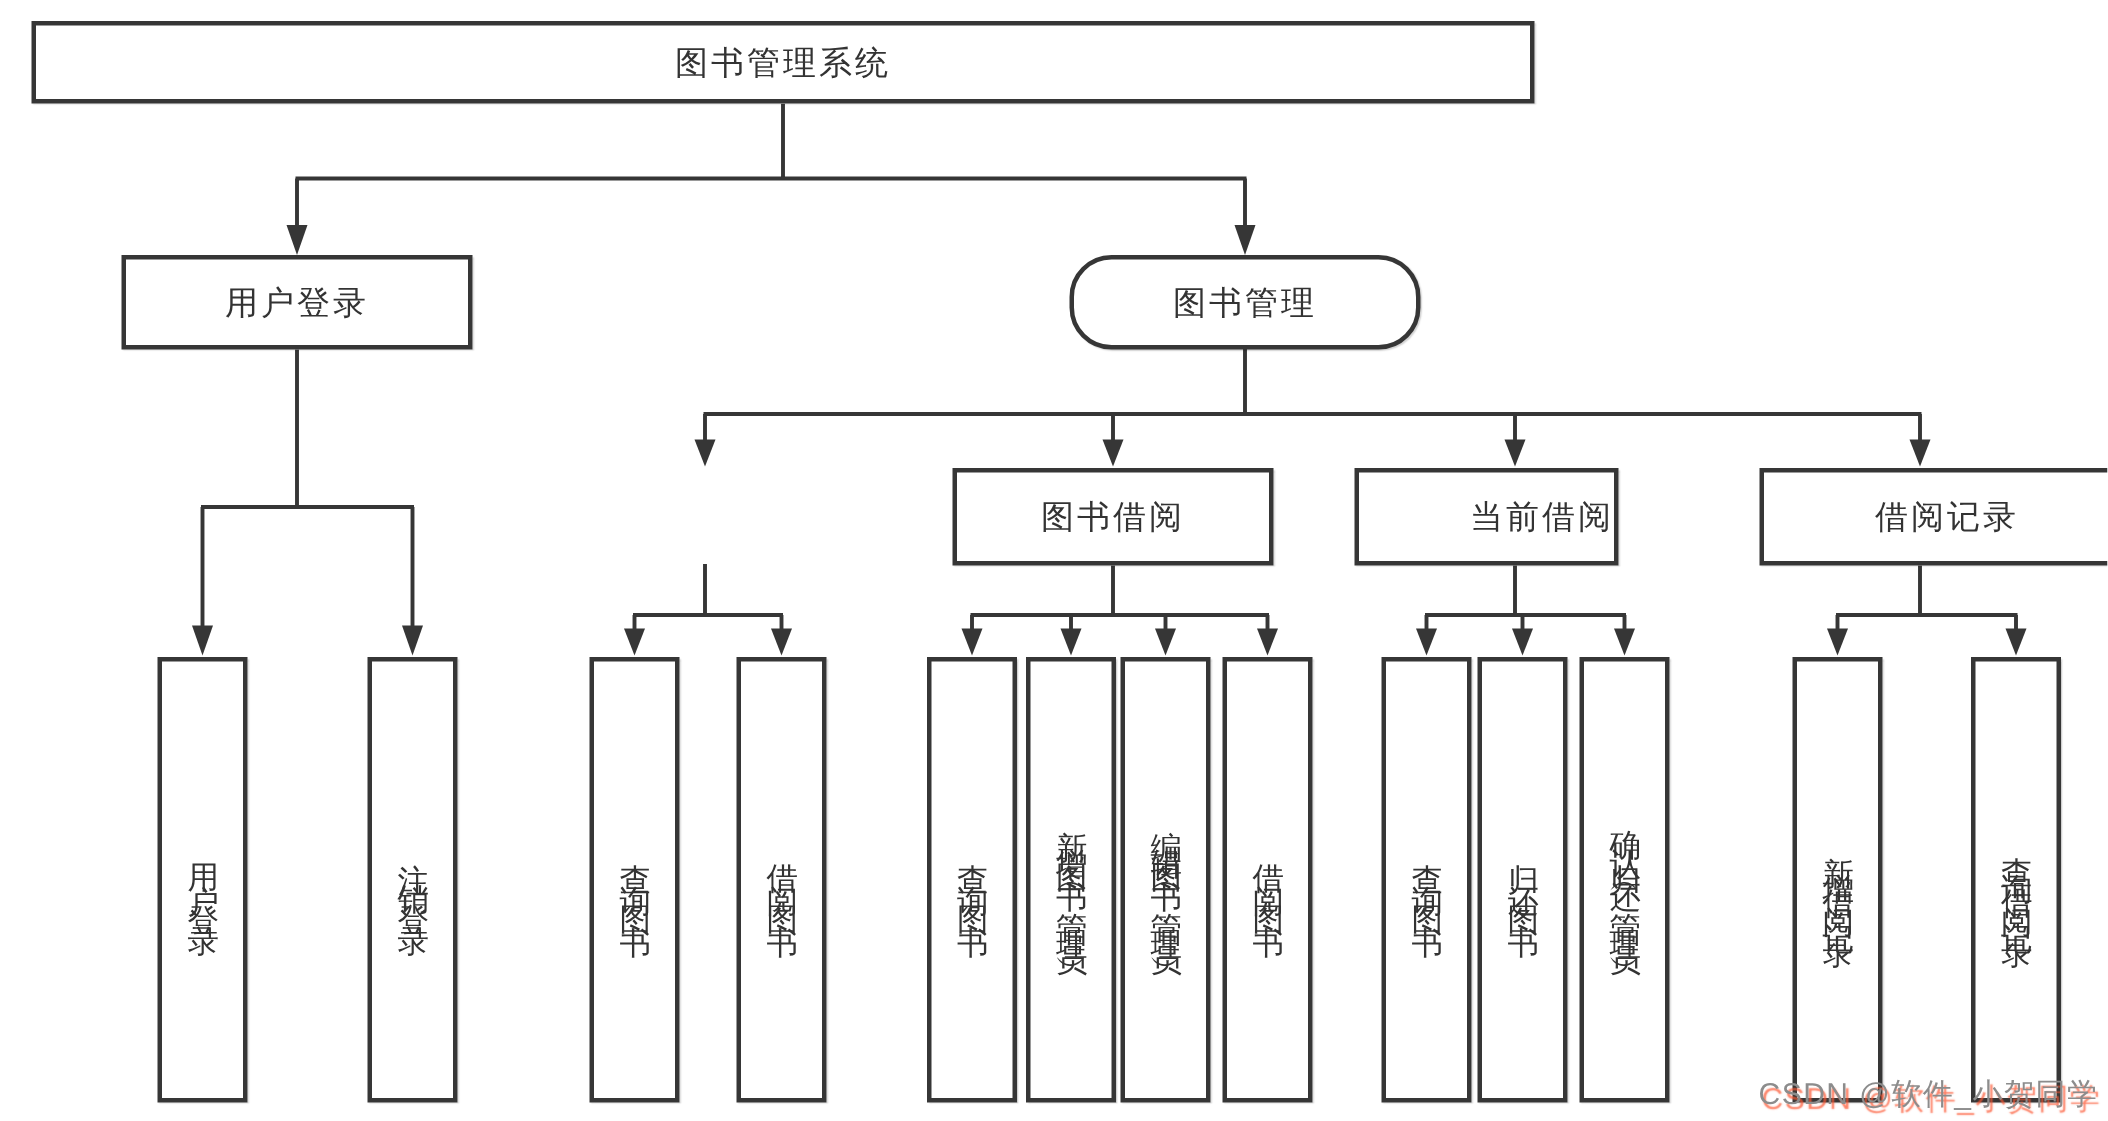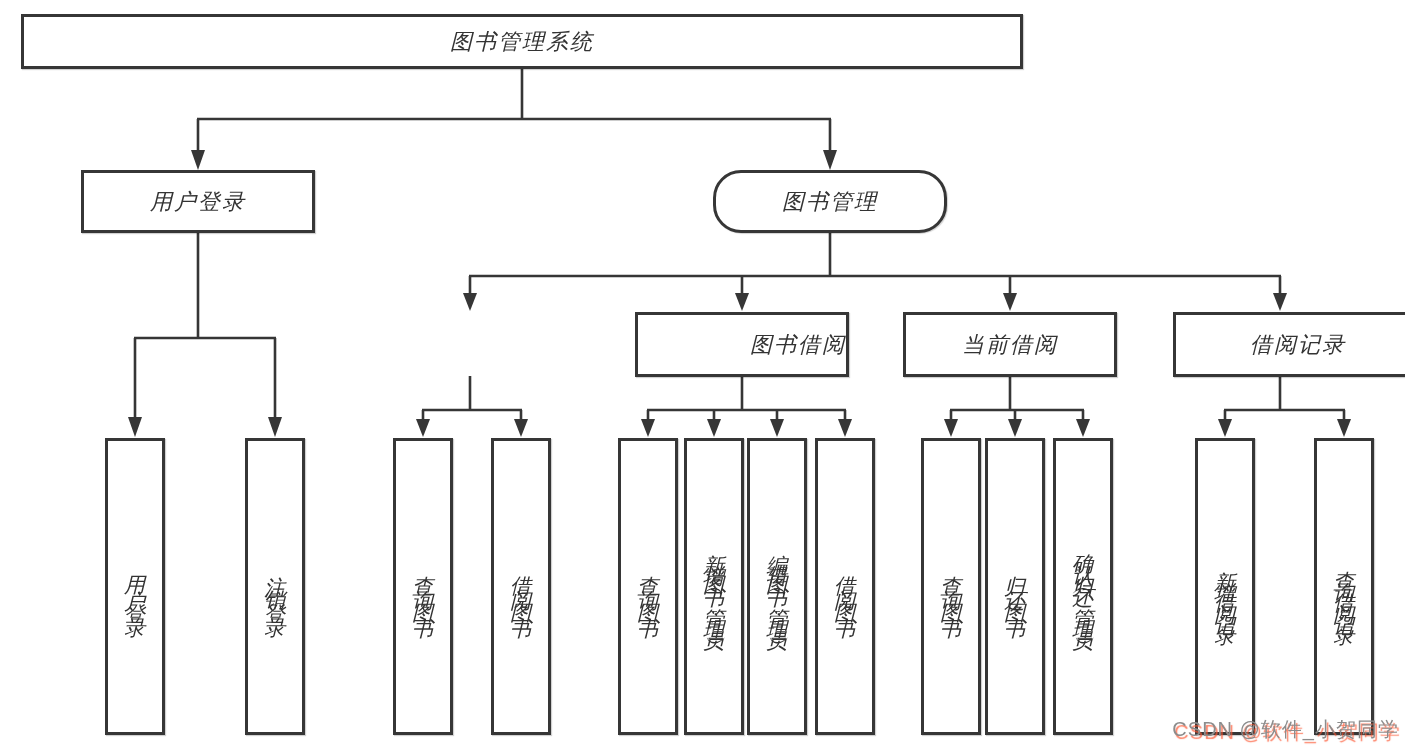--- a/index.html
+++ b/index.html
@@ -26,21 +26,20 @@
     display: flex;
     align-items: center;
     justify-content: center;
     z-index: 2;
     box-shadow: 1px 1px 1px rgba(0,0,0,0.18);
   }
   .node .lbl {
     font-size: 22px;
     letter-spacing: 2px;
     white-space: nowrap;
-    font-style: italic;
   }
   .node.leaf { width: 60px; height: 297px; top: 438px; }
   .node.leaf .lbl {
     writing-mode: vertical-rl;
     text-orientation: mixed;
     font-size: 21px;
     line-height: 1;
     letter-spacing: 11px;
     white-space: nowrap;
   }
@@ -107,24 +106,24 @@
     <span class="lbl">图书管理系统</span>
   </div>
 
   <div class="node" style="left:81px; top:170px; width:234px; height:63px;">
     <span class="lbl">用户登录</span>
   </div>
   <div class="node" style="left:713px; top:170px; width:234px; height:63px;border-radius:28px;">
     <span class="lbl">图书管理</span>
   </div>
 
-  <div class="node" style="left:635px; top:312px; width:214px; height:65px;justify-content:flex-end;">
+  <div class="node" style="left:635px; top:312px; width:214px; height:65px;">
     <span class="lbl">图书借阅</span>
   </div>
-  <div class="node" style="left:903px; top:312px; width:214px; height:65px;">
+  <div class="node" style="left:903px; top:312px; width:176px; height:65px;justify-content:flex-end;">
     <span class="lbl">当前借阅</span>
   </div>
   <div class="node" style="left:1173px; top:312px; width:250px; height:65px;">
     <span class="lbl">借阅记录</span>
   </div>
 
   <div class="node leaf spread" style="left:105px;">
     <span class="lbl">用户登录</span>
   </div>
   <div class="node leaf spread" style="left:245px;">

